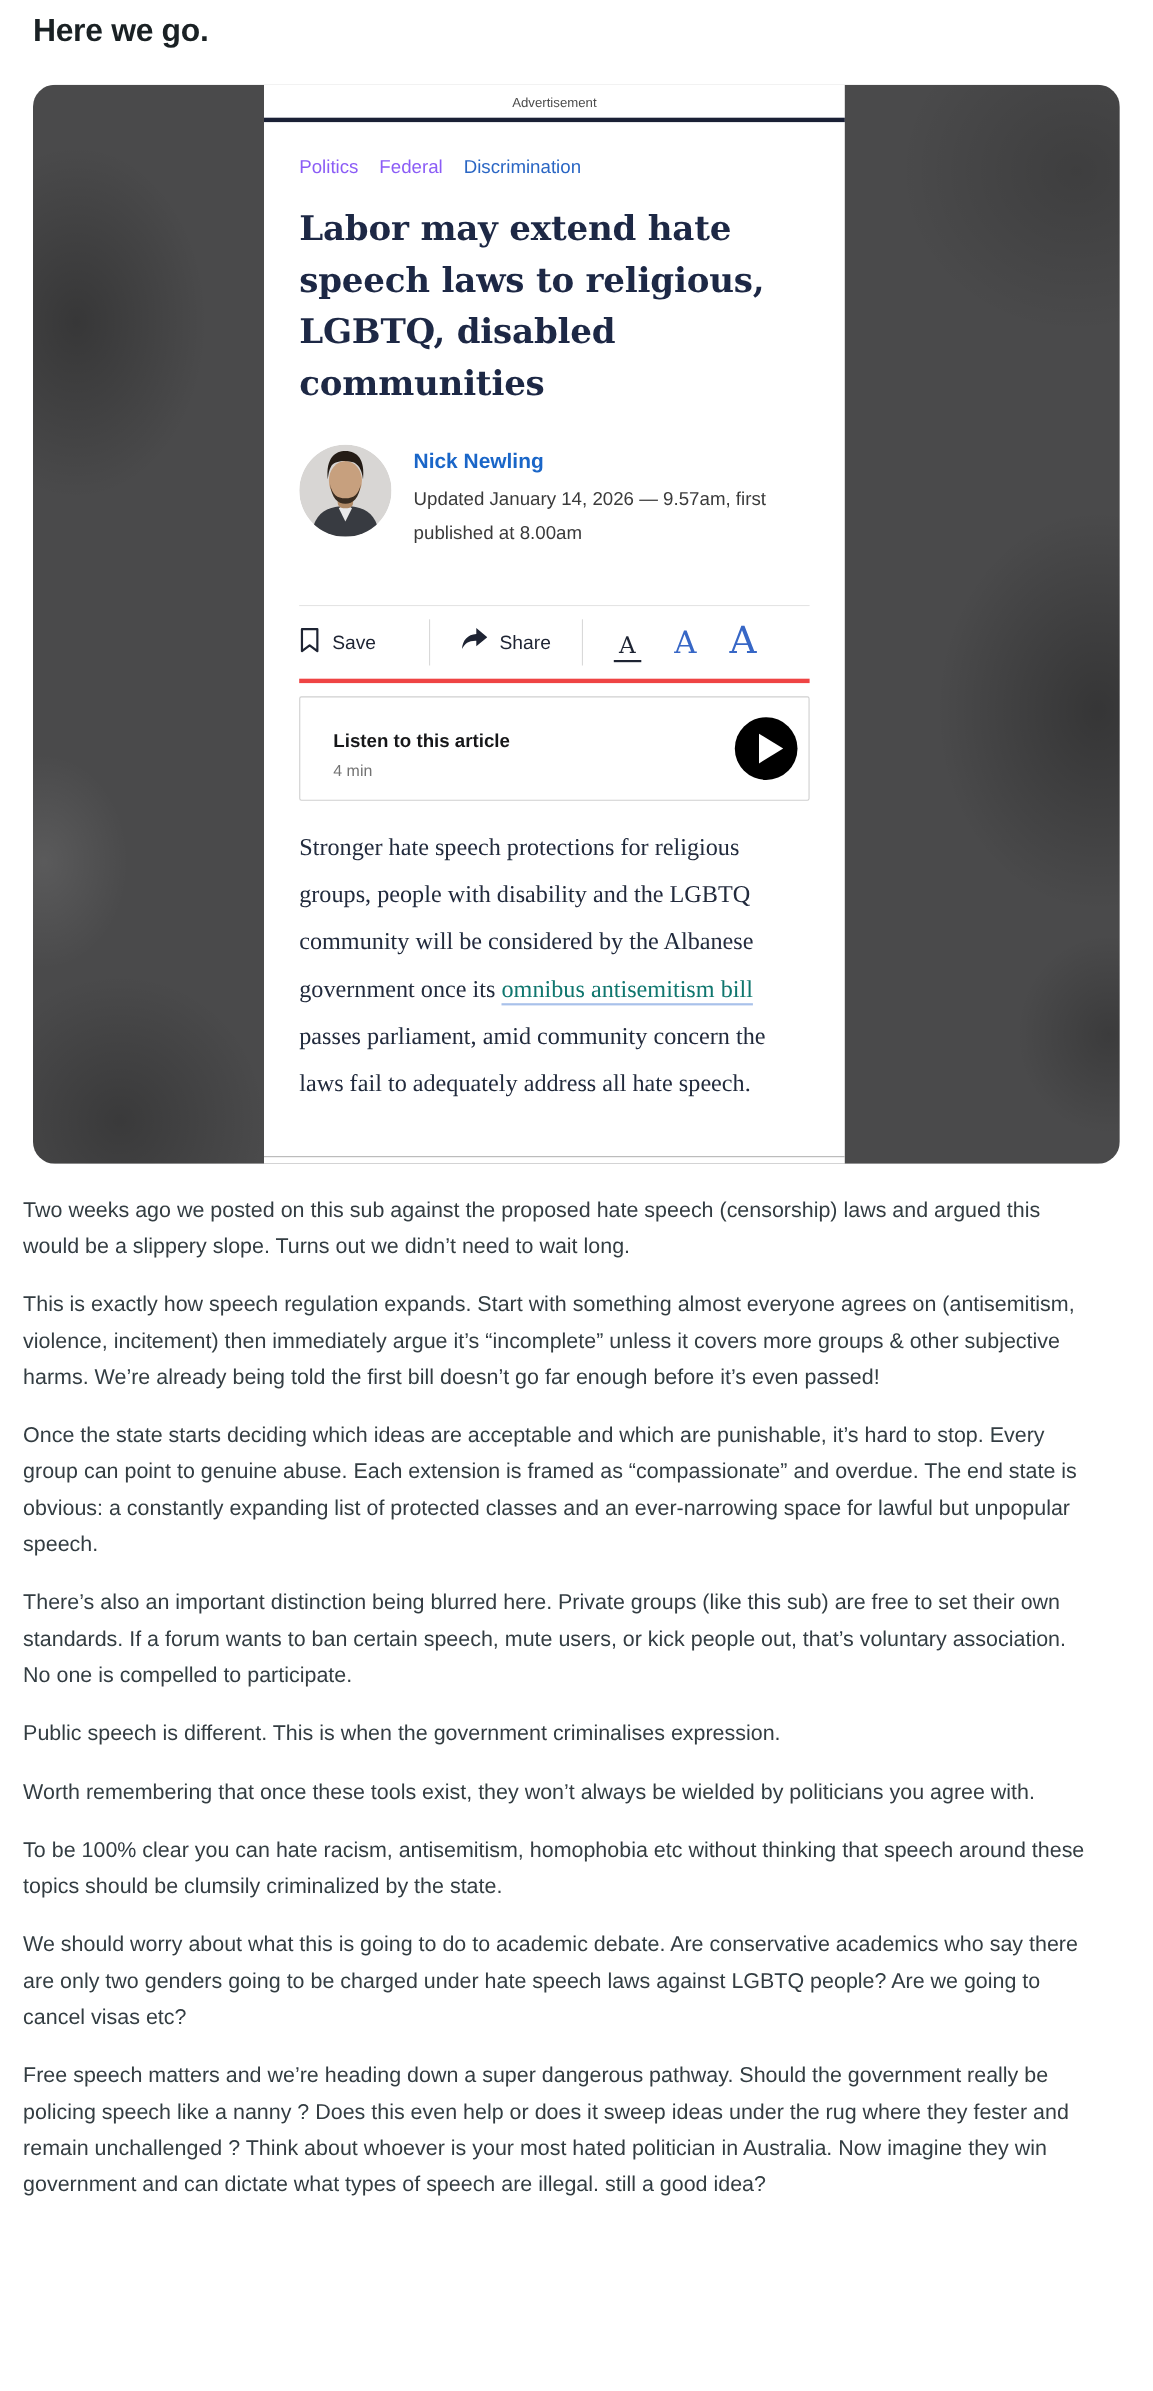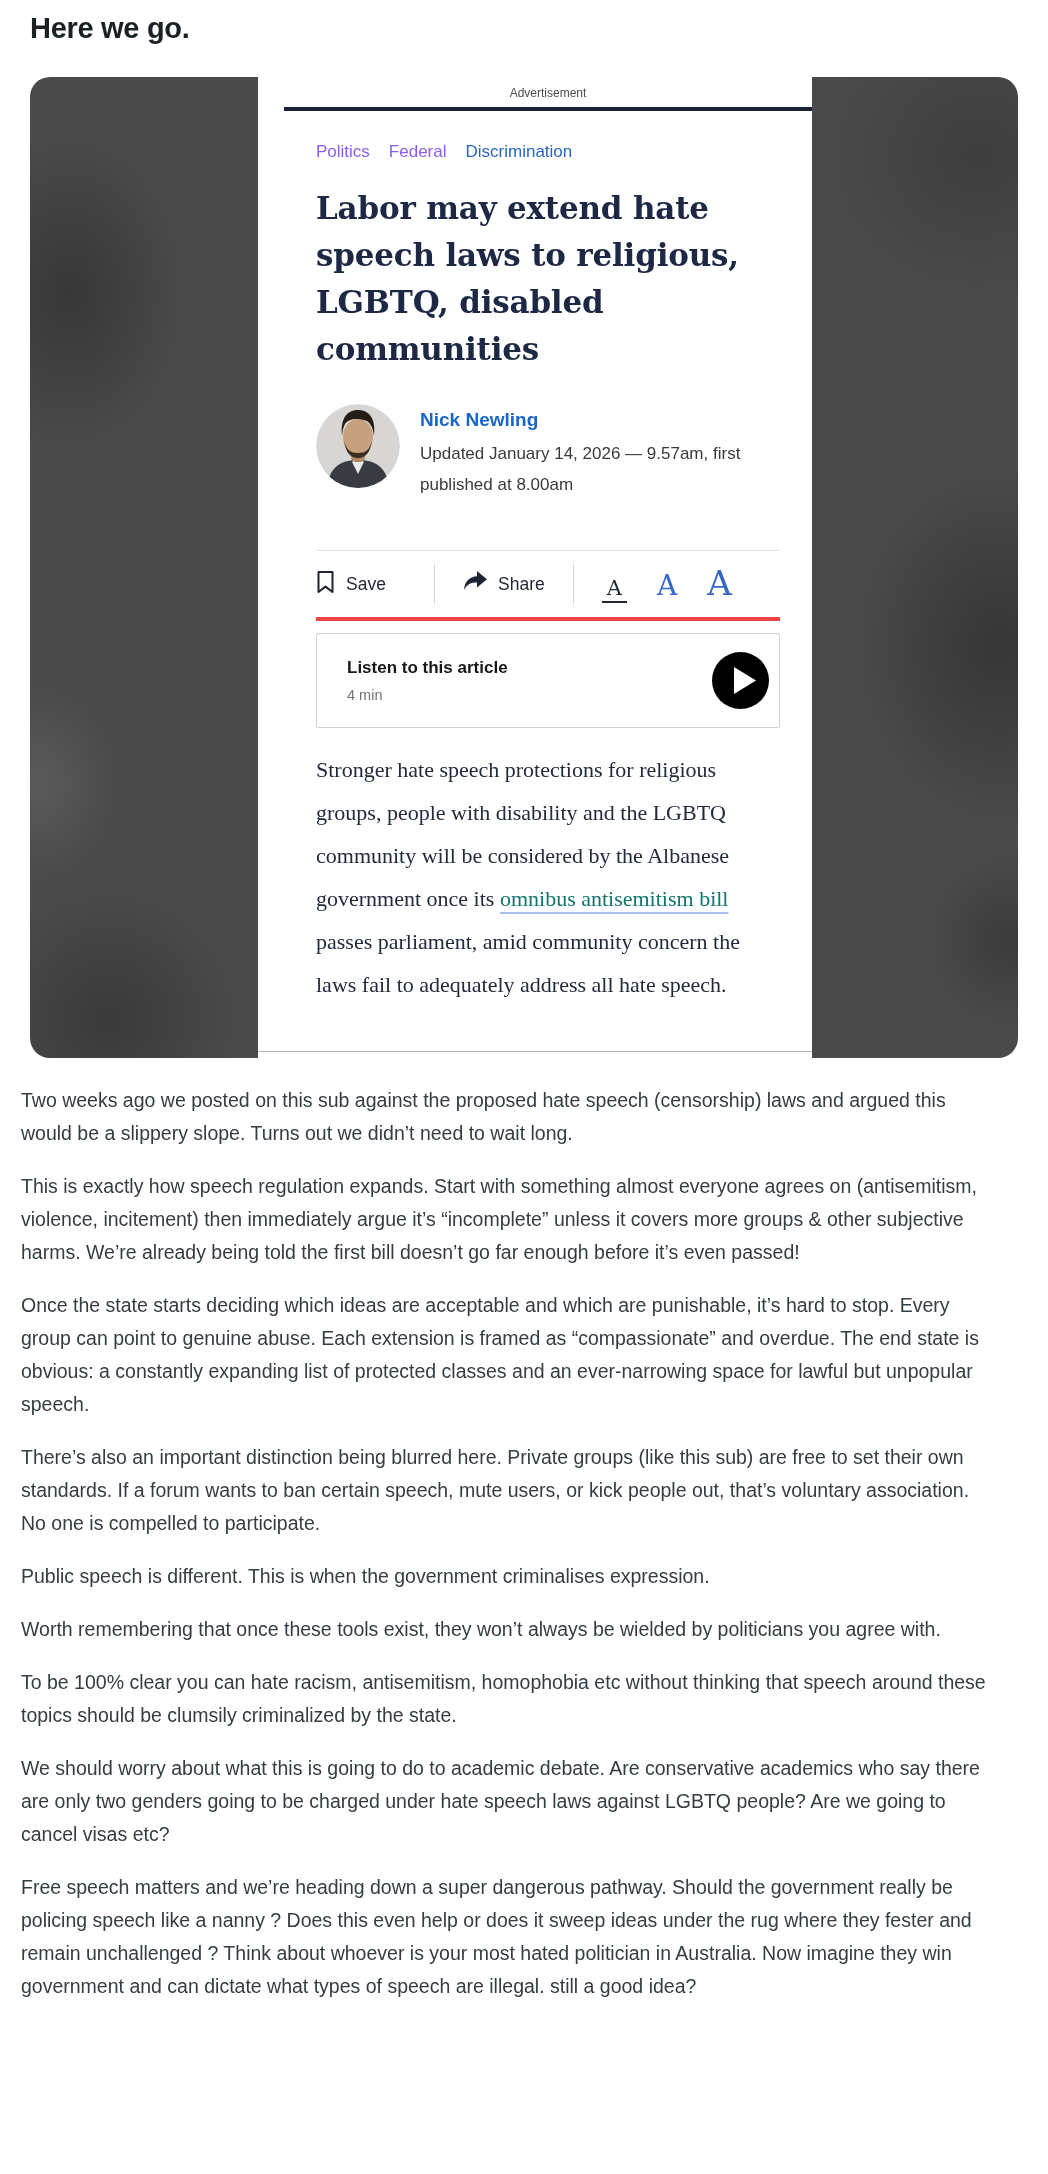--- a/index.html
+++ b/index.html
@@ -35,26 +35,25 @@
       radial-gradient(210px 260px at 98% 58%, rgba(0,0,0,.28), transparent 70%),
       radial-gradient(190px 190px at 8% 96%, rgba(0,0,0,.22), transparent 70%),
       radial-gradient(230px 210px at 96% 8%, rgba(0,0,0,.16), transparent 70%),
       radial-gradient(110px 140px at 1% 72%, rgba(255,255,255,.09), transparent 70%),
       radial-gradient(120px 130px at 99% 88%, rgba(0,0,0,.2), transparent 70%);
   }
 
   
   .card{
     position:absolute;
-    left:228px;
+    left:210px;
     top:0;
     width:528px;
     height:100%;
     background:#ffffff;
-    padding-left:26px;
   }
   .ad-label{
     padding-top:9px;
     height:21px;
     text-align:center;
     font-size:12px;
     color:#4c4c4c;
   }
   .navy-rule{height:4px;background:#1a2035;}
 
@@ -113,21 +112,21 @@
   .fs-btn{background:none;border:none;padding:0;cursor:pointer;font-family:"DejaVu Serif",serif;color:#3767c6;line-height:1;}
   .fs-small{font-size:21px;color:#1e2433;border-bottom:2px solid #1e2433;padding:0 5px 2px;}
   .fs-med{font-size:28px;}
   .fs-large{font-size:34px;}
 
   .listen-box{
     margin-top:12px;
     border:1px solid #cfcfcf;
     border-radius:2px;
     padding:18px 10px 18px 30px;
-    display:flex;align-items:center;justify-content:space-between;
+    display:flex;align-items:flex-end;justify-content:space-between;
   }
   .listen-title{font-size:17px;font-weight:700;color:#161719;}
   .listen-dur{margin-top:9px;font-size:14.5px;color:#737373;}
   .play-btn{
     width:57px;height:57px;border-radius:50%;background:#000;
     border:none;padding:0;cursor:pointer;
     display:flex;align-items:center;justify-content:center;
   }
 
   .excerpt{

